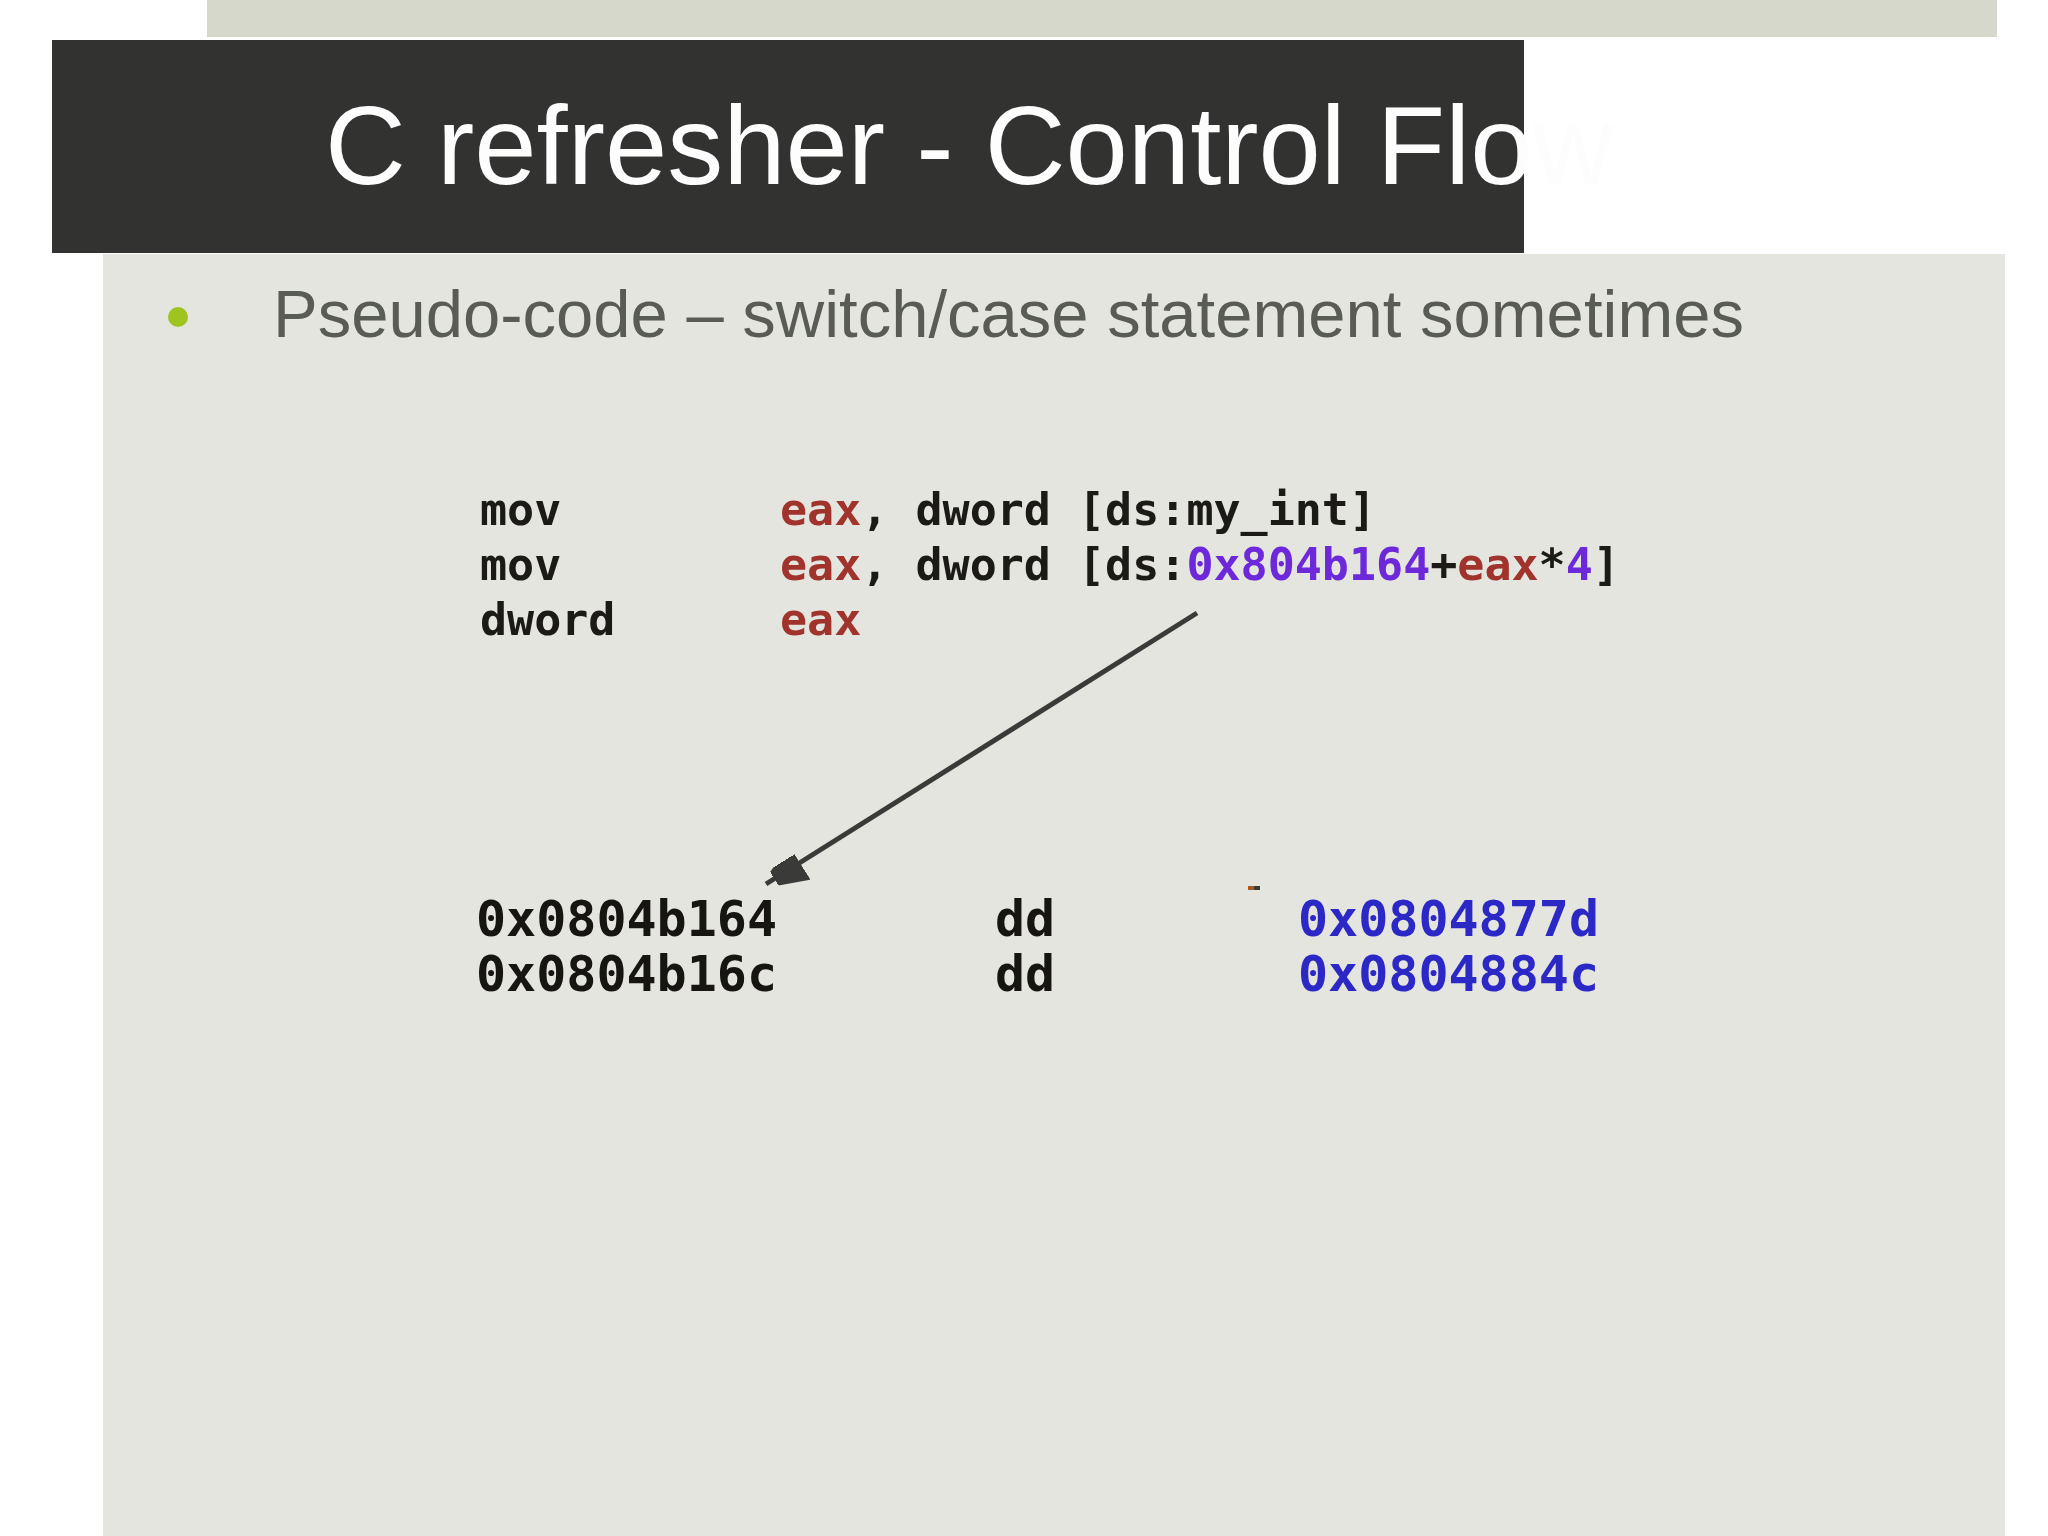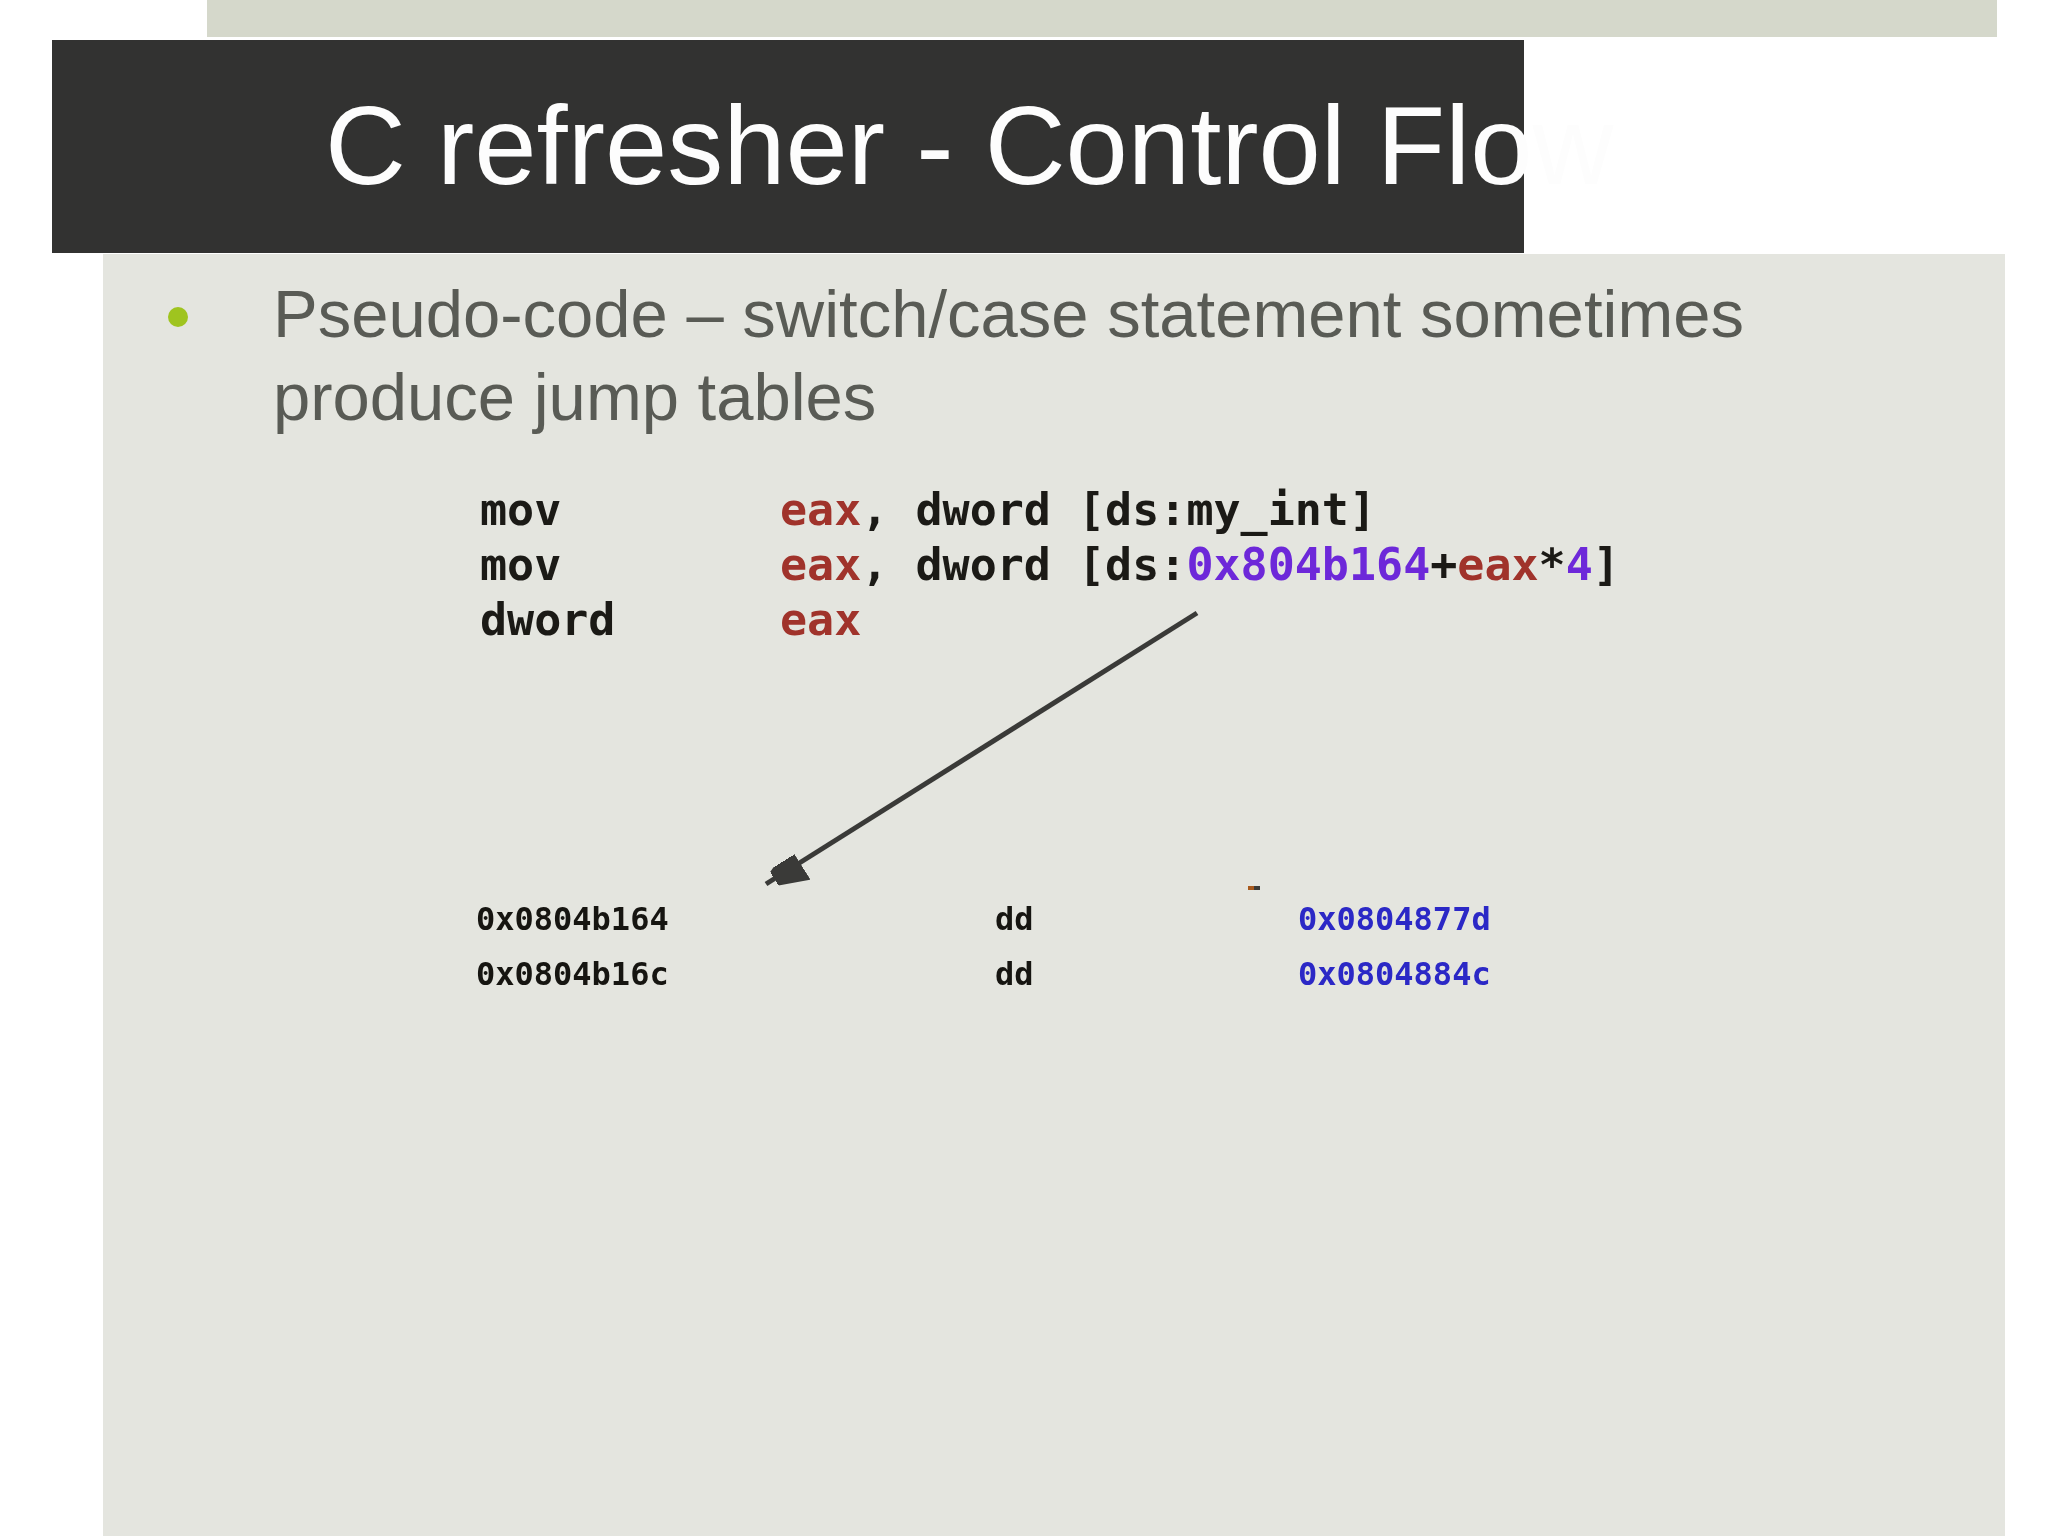--- a/index.html
+++ b/index.html
@@ -63,21 +63,21 @@
   .arrow-svg{
     position:absolute;
     left:0; top:0; width:1902px; height:1282px;
     pointer-events:none;
   }
   .jump-table{
     position:absolute;
     left:373px; top:638px;
     font-family:"DejaVu Sans Mono", monospace;
     font-weight:bold;
-    font-size:32px; line-height:55px;
+    font-size:50px; line-height:55px;
     color:#161511;
   }
   .jt-row{ white-space:pre; }
   .jt-address{ display:inline-block; width:519px; }
   .jt-directive{ display:inline-block; width:303px; }
   .jt-value{ color:#2b28c6; }
   .speck{
     position:absolute;
     left:1145px; top:632px; height:4px;
     font-size:0; line-height:0;
@@ -95,21 +95,20 @@
 
   <div class="title-bar">
     <span class="title-text">C refresher - Control Flow</span>
   </div>
 
   <div class="content">
 
     <span class="bullet-dot"></span>
     <div class="bullet-text">
       <div>Pseudo-code – switch/case statement sometimes</div>
-      <div>produce jump tables</div>
     </div>
 
     <div class="asm-block">
       <div class="asm-line"><span class="mnemonic">mov</span><span class="tk-register-red">eax</span><span class="tk-code-black">, dword [ds:my_int]</span></div>
       <div class="asm-line"><span class="mnemonic">mov</span><span class="tk-register-red">eax</span><span class="tk-code-black">, dword [ds:</span><span class="tk-address-blue">0x804b164</span><span class="tk-code-black">+</span><span class="tk-register-red">eax</span><span class="tk-code-black">*</span><span class="tk-address-blue">4</span><span class="tk-code-black">]</span></div>
       <div class="asm-line"><span class="mnemonic">dword</span><span class="tk-register-red">eax</span></div>
     </div>
 
     <svg class="arrow-svg" viewBox="0 0 1902 1282">
       <defs>

